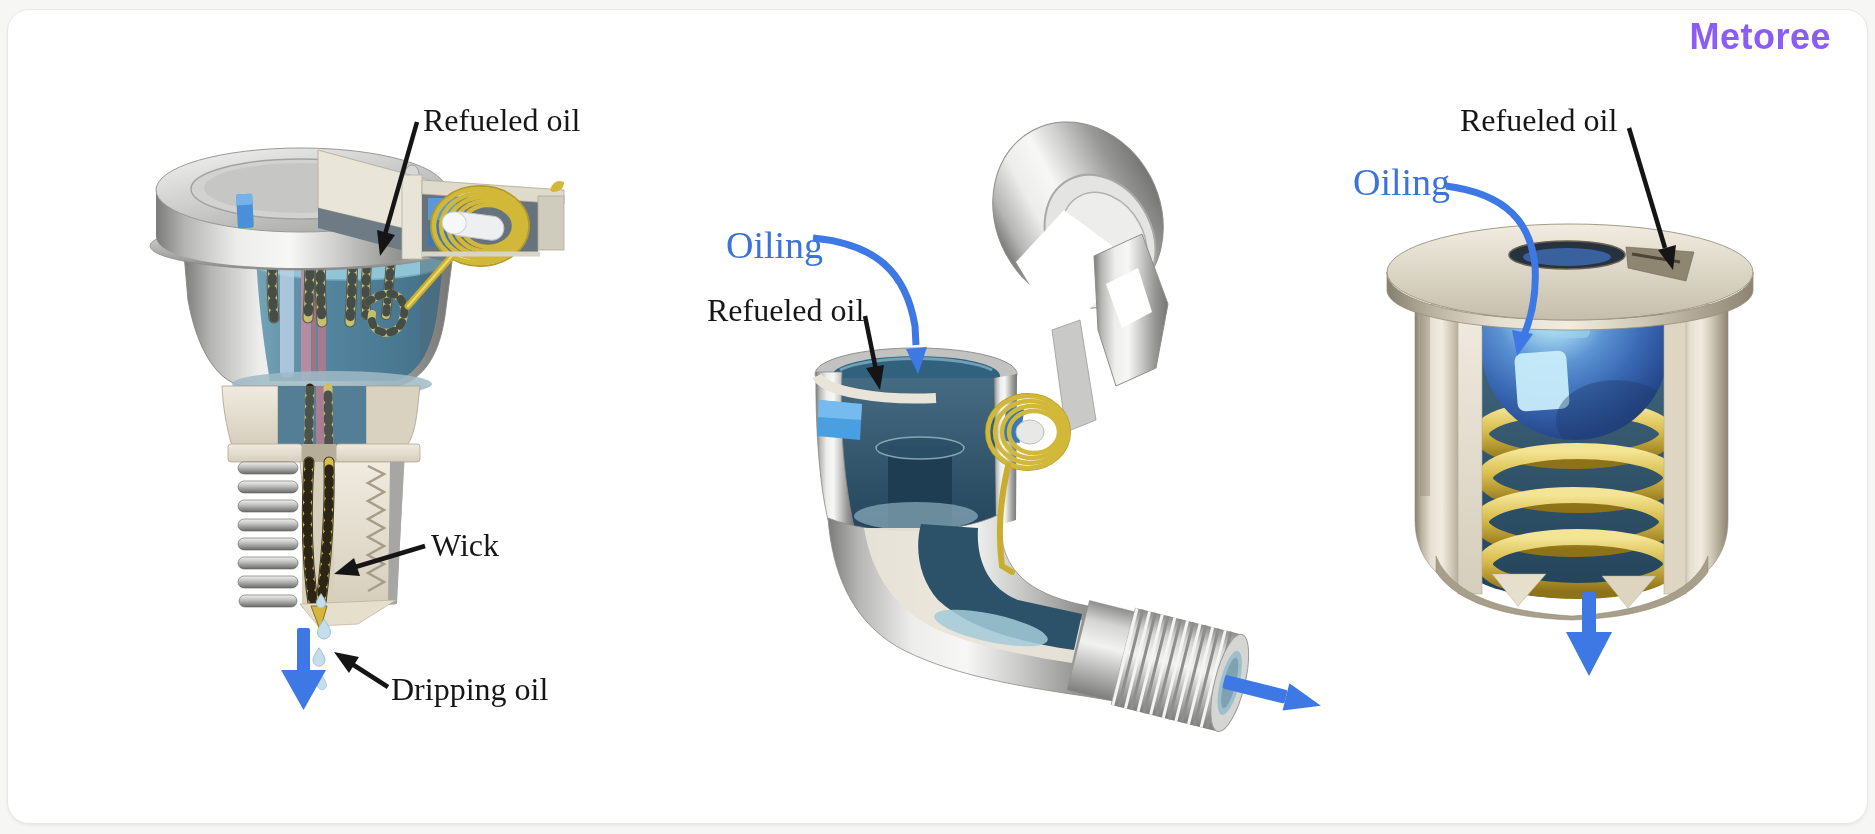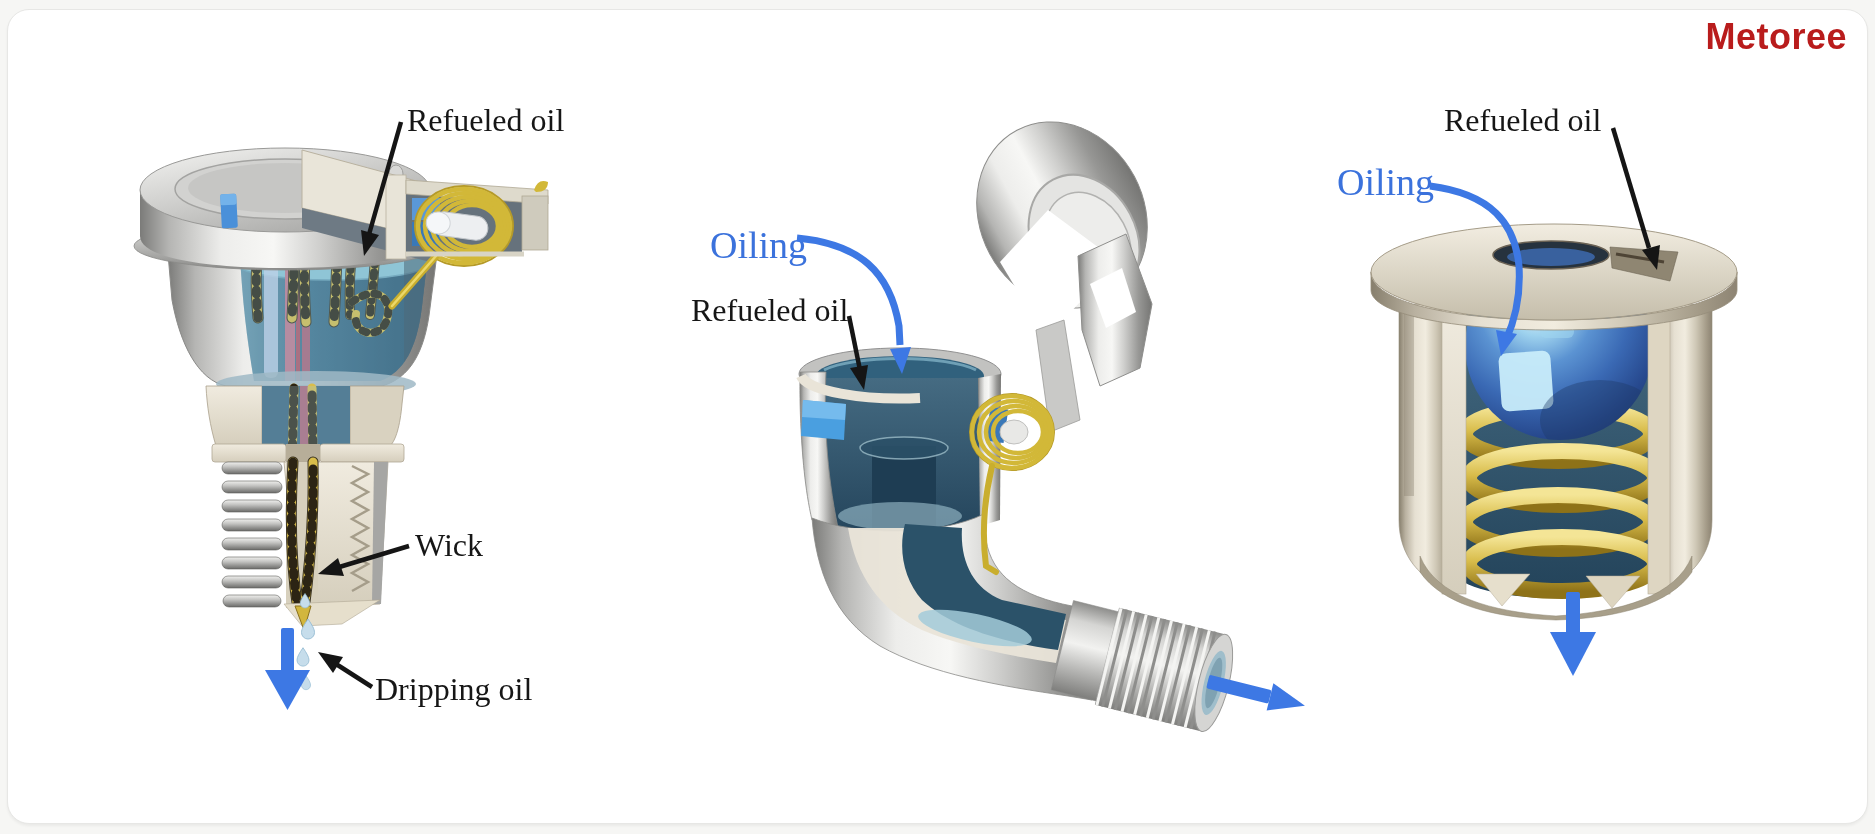--- a/index.html
+++ b/index.html
@@ -1,21 +1,21 @@
 <!DOCTYPE html>
 <html><head>
 <meta charset="utf-8">
 <style>
   html,body{margin:0;padding:0;width:1875px;height:834px;background:#f6f6f4;overflow:hidden;
             font-family:"Liberation Sans",sans-serif;}
   .card{position:absolute;left:7px;top:9px;width:1859px;height:813px;background:#ffffff;
         border:1.5px solid #e7e7e5;border-radius:22px;box-shadow:0 2px 3px rgba(0,0,0,.05);}
-  .stage{position:absolute;left:0;top:0;width:1789px;height:834px;}
-  .watermark{position:absolute;top:16px;right:28px;font-weight:700;font-size:36px;
-             color:#b91c1c;letter-spacing:.5px;user-select:none;}
+  .stage{position:absolute;left:16px;top:0;width:1789px;height:834px;}
+  .watermark{position:absolute;top:16px;right:44px;font-weight:700;font-size:36px;
+             color:#8b5cf6;letter-spacing:.5px;user-select:none;}
   svg text.lbl{font-family:"Liberation Serif","DejaVu Serif",serif;fill:#161616;font-size:32px;}
   svg text.lbl-blue{font-family:"Liberation Serif","DejaVu Serif",serif;fill:#3b72dc;font-size:38px;}
 </style>
 </head>
 <body>
 
 <div class="card"></div>
 
 <div class="stage">
 <svg width="1875" height="834" viewBox="0 0 1875 834">

